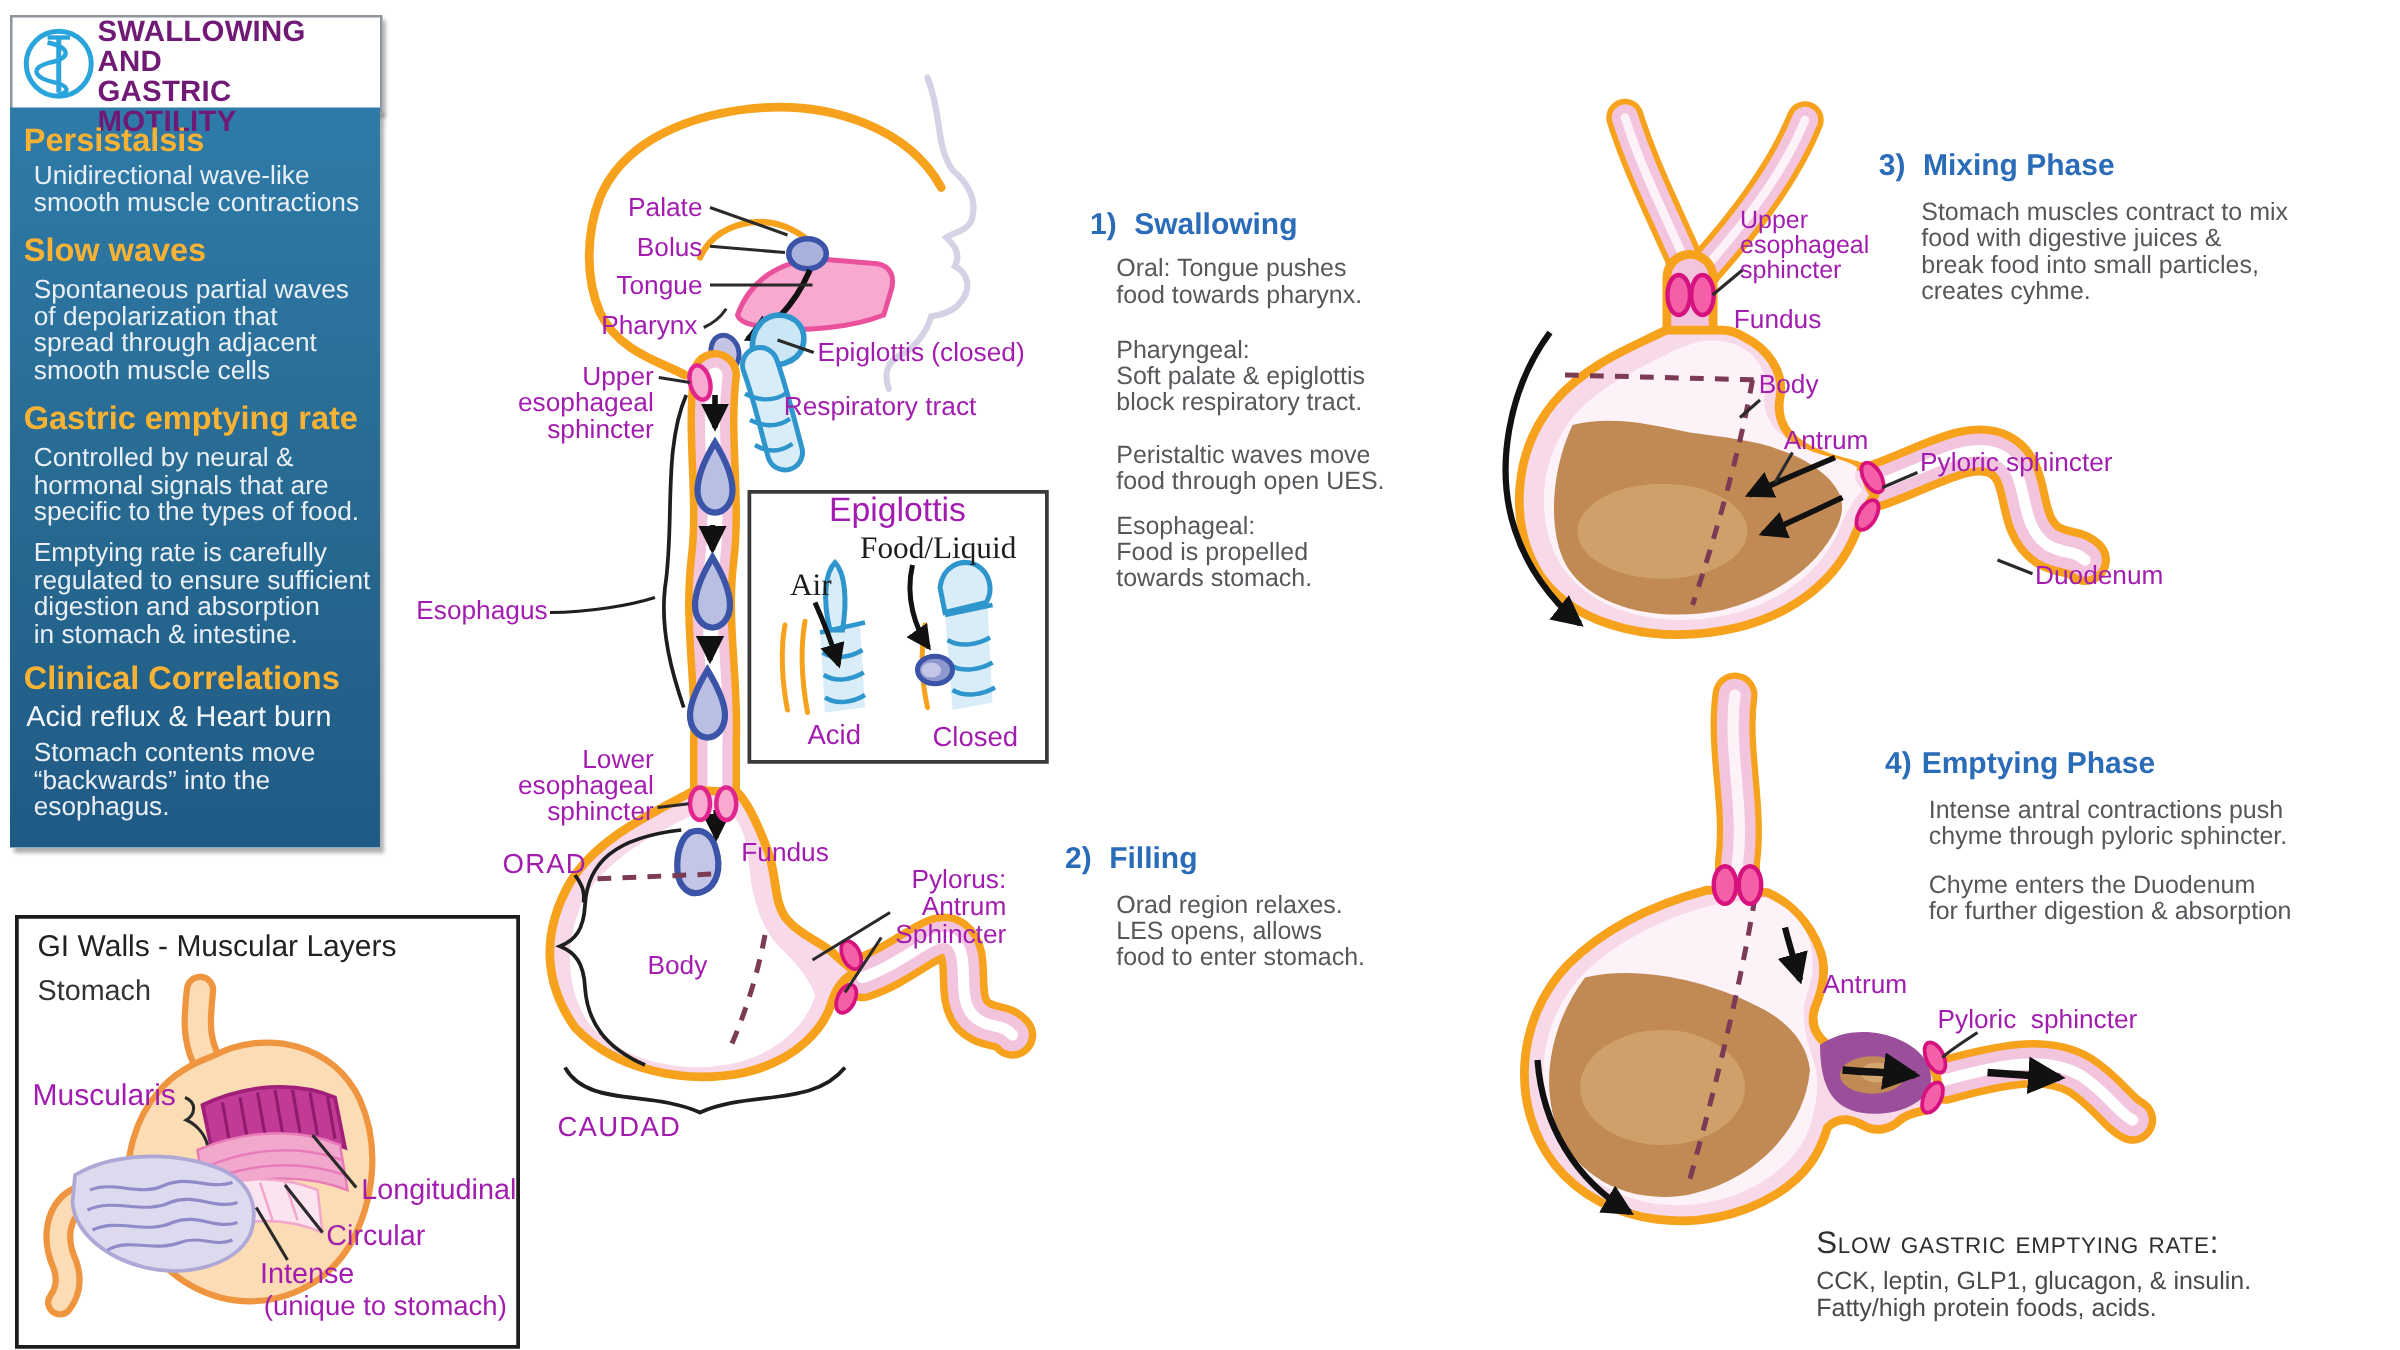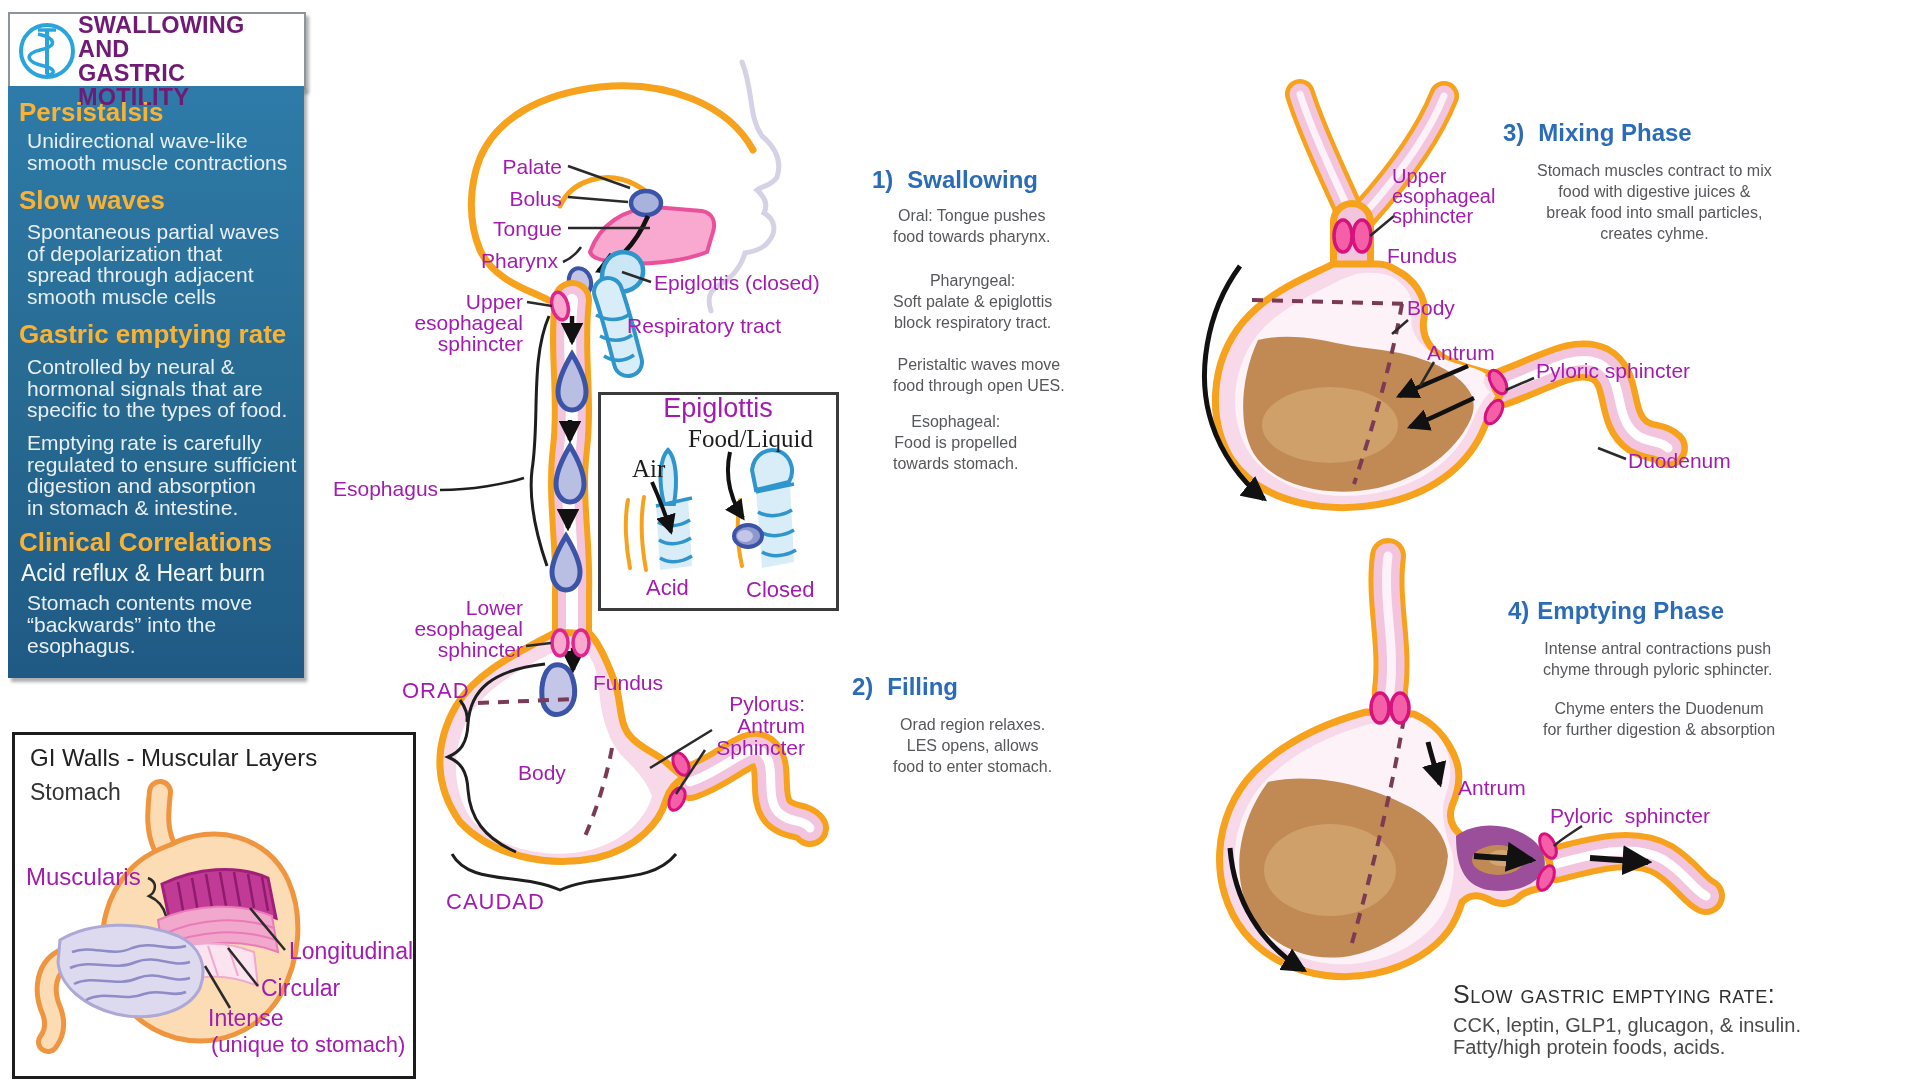--- a/index.html
+++ b/index.html
@@ -29,21 +29,21 @@
   .lbl{position:absolute;font-size:21px;line-height:21px;color:#a21caf;white-space:pre-line;z-index:3;}
   .lbl.r{text-align:right;}
   .lbl.big{font-size:22px;letter-spacing:1px;}
   .serif{font-family:"Liberation Serif",serif;font-size:25px;color:#1d1d1d;}
   
   .inset-box{left:598px;top:392px;width:235px;height:213px;border:3px solid #3a3a3a;background:#fff;z-index:1;}
   
   .sec-h{position:absolute;z-index:3;color:#2b6cb8;font-weight:bold;font-size:24px;line-height:30px;}
   .sec-h .num{margin-right:14px;}
   .sec-h .num.tight{margin-right:8px;}
-  .sec-p{position:absolute;z-index:3;font-size:16px;line-height:21px;color:#56575b;white-space:pre-line;text-align:center;}
+  .sec-p{position:absolute;z-index:3;font-size:20px;line-height:21px;color:#56575b;white-space:pre-line;}
   
   .foot-h{position:absolute;z-index:3;font-variant:small-caps;font-size:25px;letter-spacing:.6px;
           color:#2f2f31;font-weight:500;}
   .foot-l{position:absolute;z-index:3;font-size:20px;line-height:22px;color:#4a4a4c;}
 </style>
 </head>
 <body>
 
 <div id="canvas">
 

